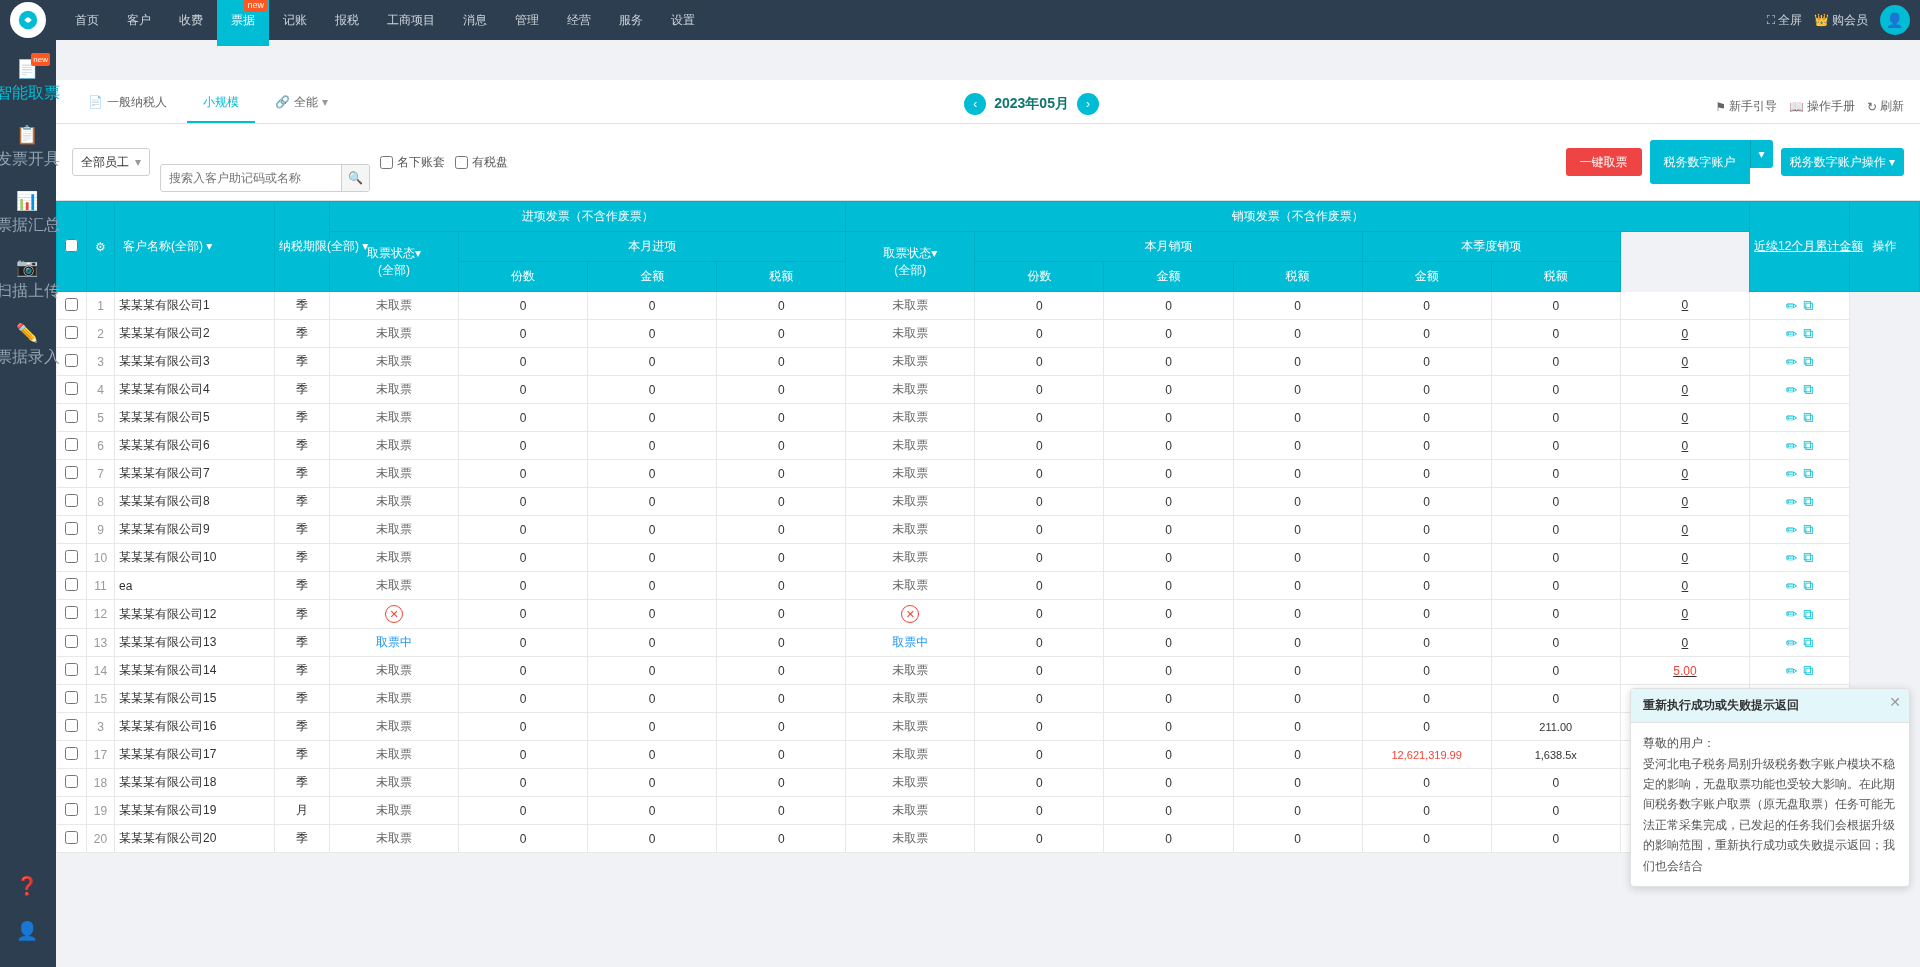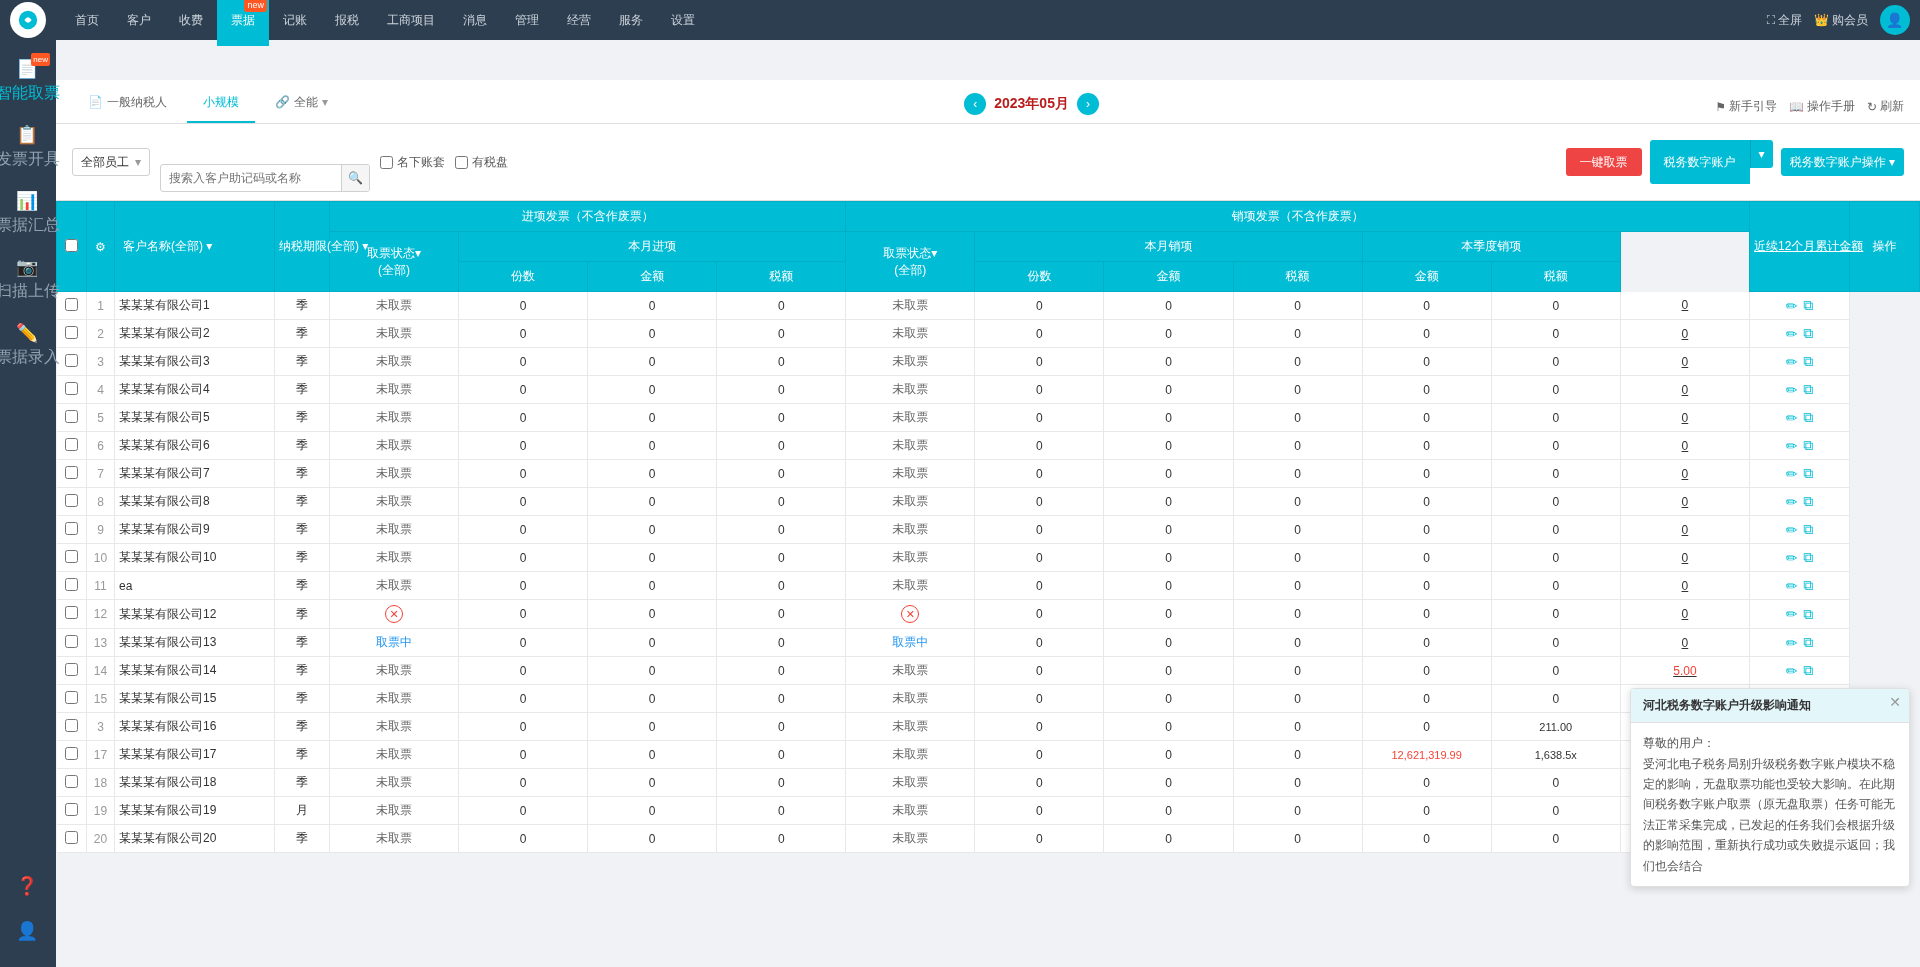--- a/index.html
+++ b/index.html
@@ -146,21 +146,21 @@
     }
     .period-nav .period-btn {
       width: 22px; height: 22px;
       border-radius: 50%;
       background: #00bcd4;
       color: #fff;
       display: flex; align-items: center; justify-content: center;
       cursor: pointer; font-size: 12px;
     }
     .period-nav .period-text {
-      font-size: 14px; font-weight: bold; color: #b91c1c;
+      font-size: 14px; font-weight: bold; color: #0f766e;
     }
 
     
     .toolbar {
       background: #fff;
       padding: 8px 16px;
       display: flex; align-items: center; gap: 10px;
       border-bottom: 1px solid #e0e0e0;
       flex-shrink: 0;
     }
@@ -994,18 +994,18 @@
       </td>
     </tr>
         </tbody>
     </table>
   </div>
 
 </div>
 
 <div class="notification-popup">
   <div class="notification-close">✕</div>
-  <div class="notification-header">河北税务数字账户升级影响通知</div>
+  <div class="notification-header">重新执行成功或失败提示返回</div>
   <div class="notification-body">
     尊敬的用户：<br>
     受河北电子税务局别升级税务数字账户模块不稳定的影响，无盘取票功能也受较大影响。在此期间税务数字账户取票（原无盘取票）任务可能无法正常采集完成，已发起的任务我们会根据升级的影响范围，重新执行成功或失败提示返回；我们也会结合
   </div>
 </div>
 
 </body></html>

